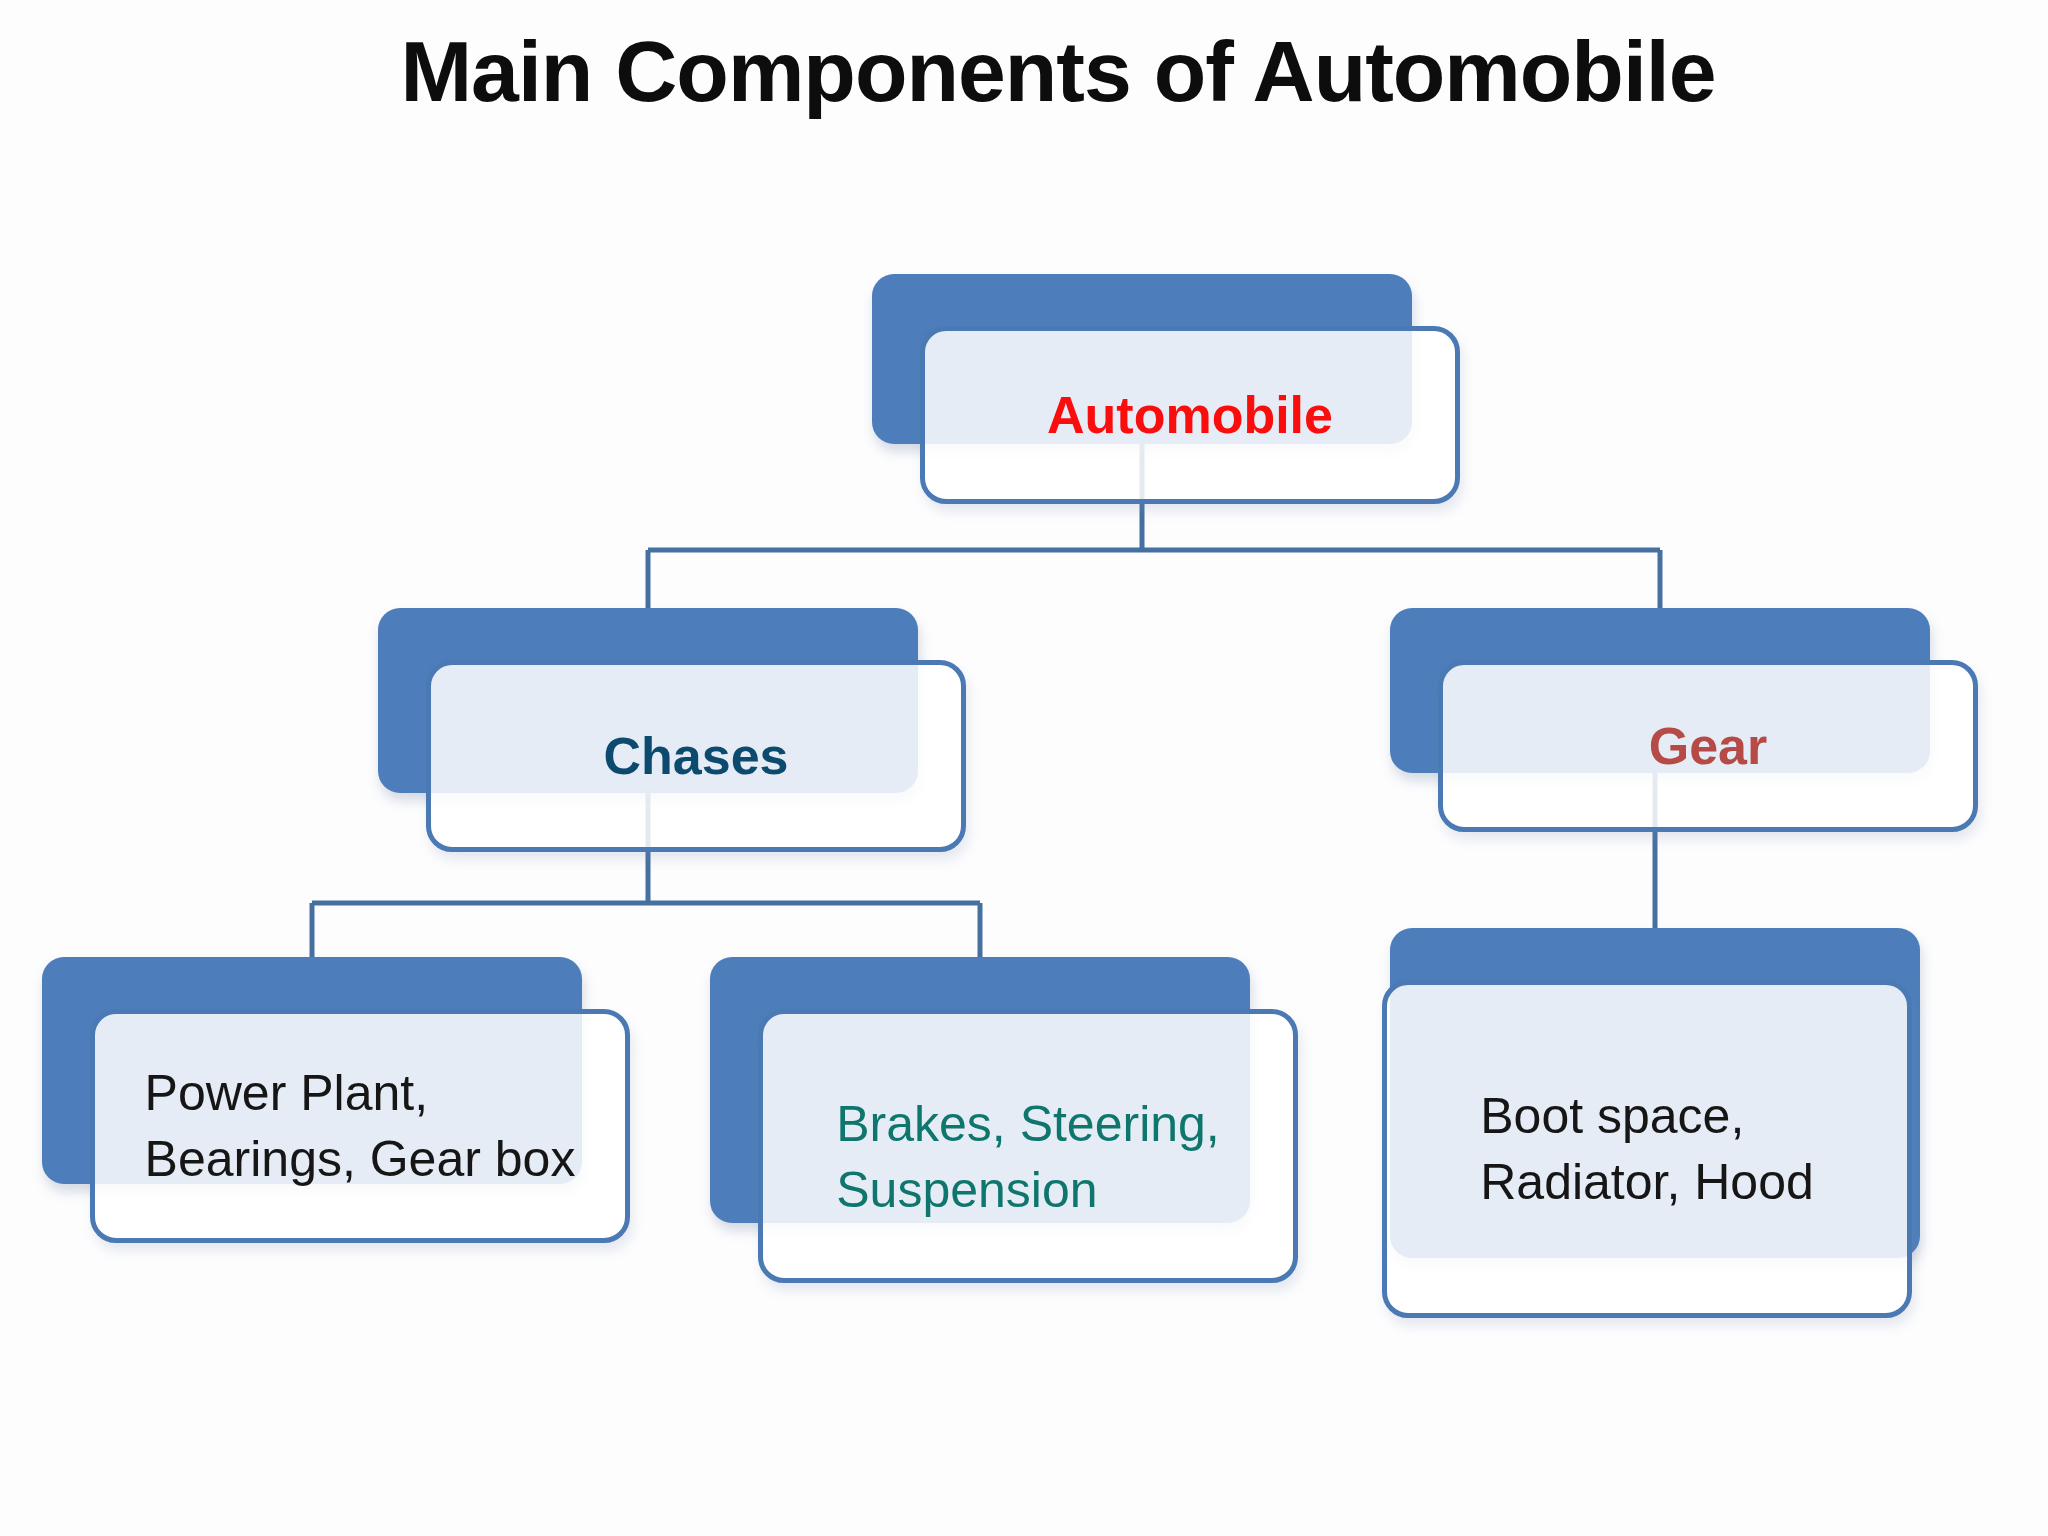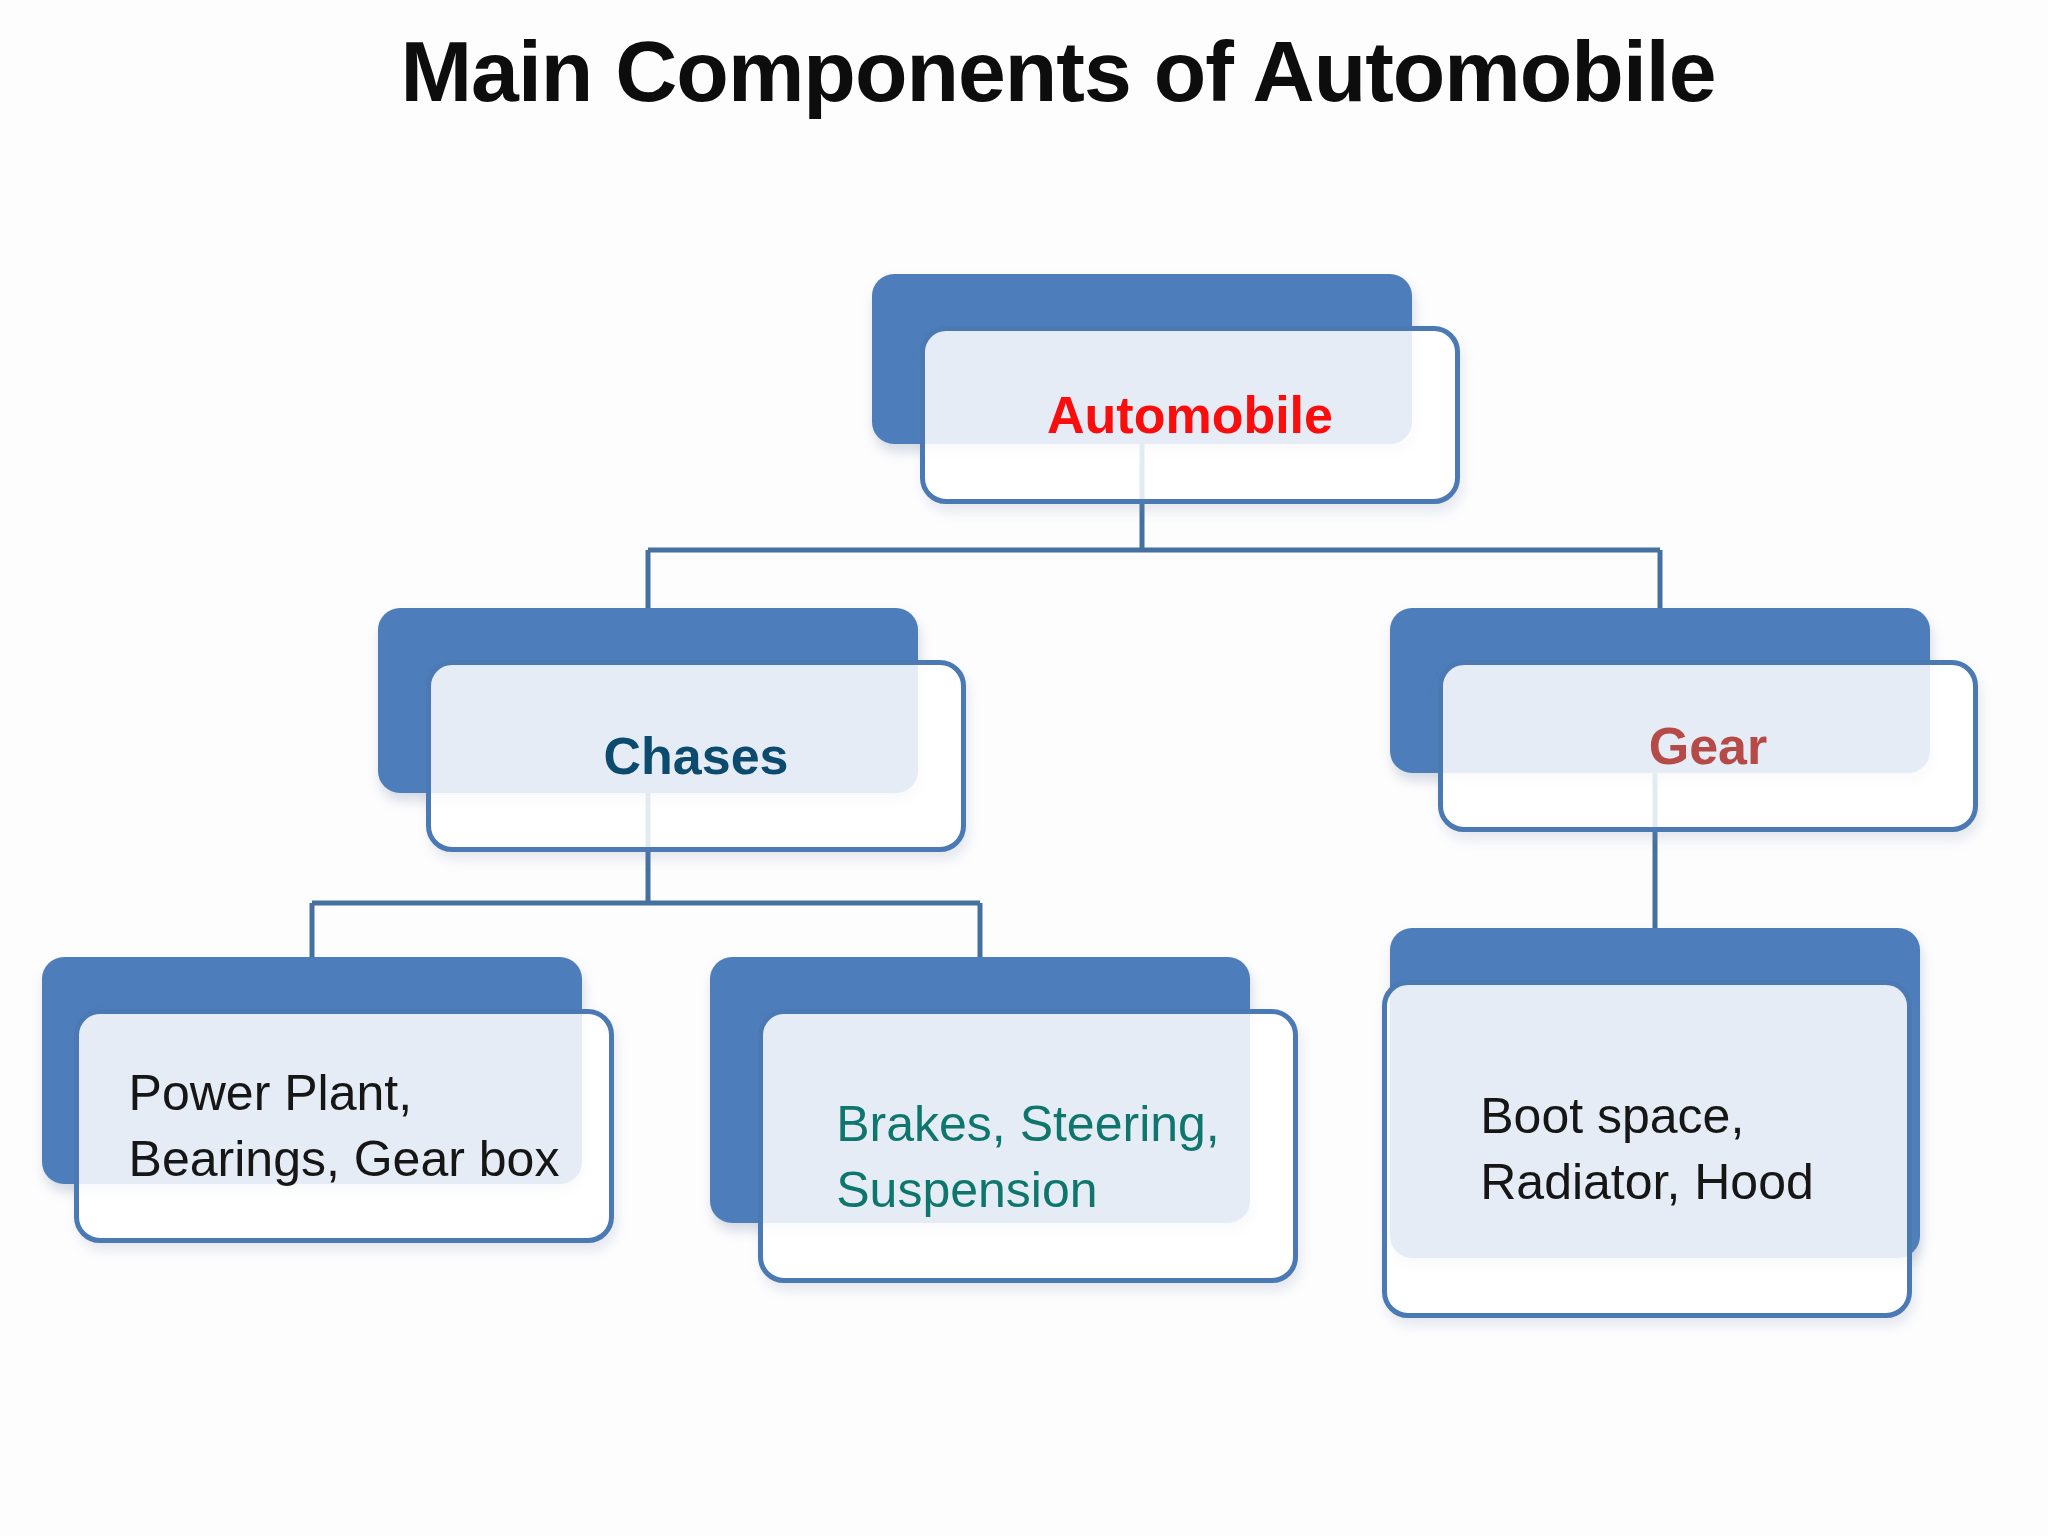--- a/index.html
+++ b/index.html
@@ -90,21 +90,21 @@
         </div>
       </div>
       <div class="node">
         <div class="node-back" style="left: 1390px; top: 608px; width: 540px; height: 165px;"></div>
         <div class="node-front" style="left: 1438px; top: 660px; width: 540px; height: 172px;">
           <span class="node-label bold" style="color: rgb(181, 74, 71);">Gear</span>
         </div>
       </div>
       <div class="node">
         <div class="node-back" style="left: 42px; top: 957px; width: 540px; height: 227px;"></div>
-        <div class="node-front" style="left: 74px; top: 1009px; width: 540px; height: 234px;">
+        <div class="node-front" style="left: 90px; top: 1009px; width: 540px; height: 234px;">
           <span class="node-label" style="color: rgb(22, 22, 22);">Power Plant,<br>Bearings, Gear box</span>
         </div>
       </div>
       <div class="node">
         <div class="node-back" style="left: 710px; top: 957px; width: 540px; height: 266px;"></div>
         <div class="node-front" style="left: 758px; top: 1009px; width: 540px; height: 274px;">
           <span class="node-label" style="color: #0f766e; margin-top: 21px;">Brakes, Steering,<br>Suspension</span>
         </div>
       </div>
       <div class="node">

